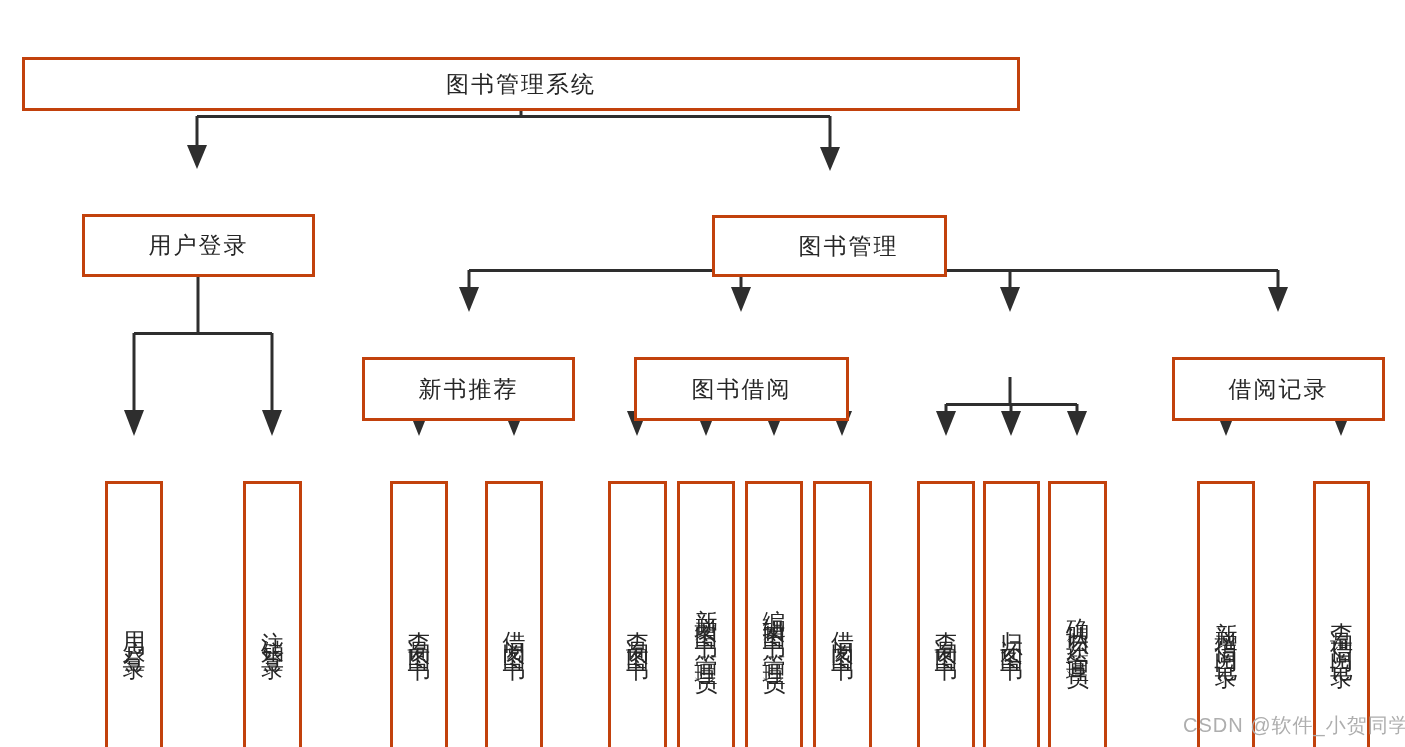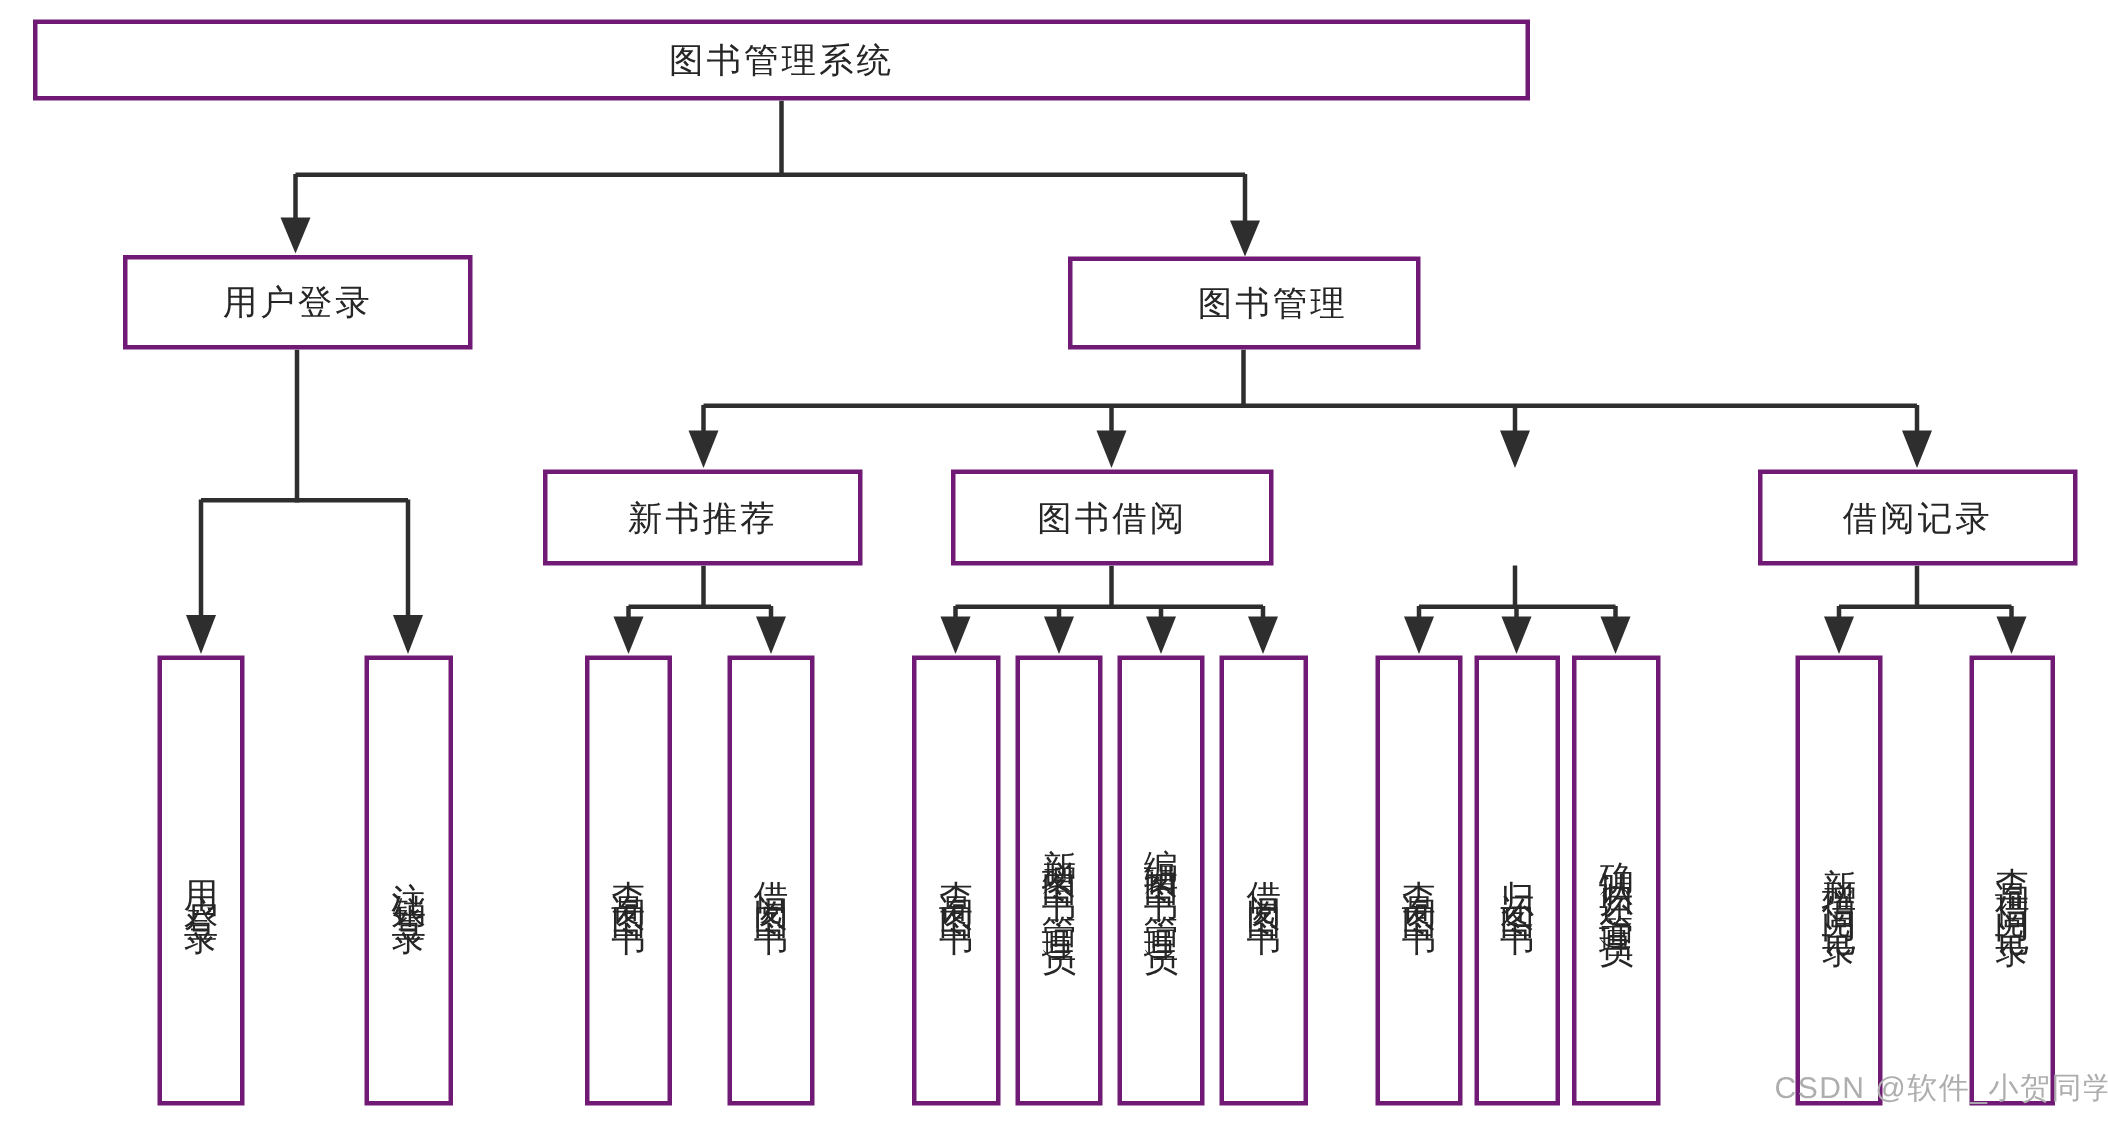--- a/index.html
+++ b/index.html
@@ -16,26 +16,27 @@
     overflow: hidden;
   }
   .connectors {
     position: absolute;
     left: 0;
     top: 0;
   }
   .box {
     position: absolute;
     box-sizing: border-box;
-    border: 3px solid #701a75;
+    border: 3px solid #c2410c;
     background: #ffffff;
     display: flex;
     align-items: center;
     justify-content: center;
     color: #262626;
+    margin-top: 44px;
   }
   .box .hlabel {
     font-size: 23px;
     letter-spacing: 2px;
     white-space: nowrap;
   }
   .leaf .vlabel {
     writing-mode: vertical-rl;
     text-orientation: mixed;
     font-size: 23px;

